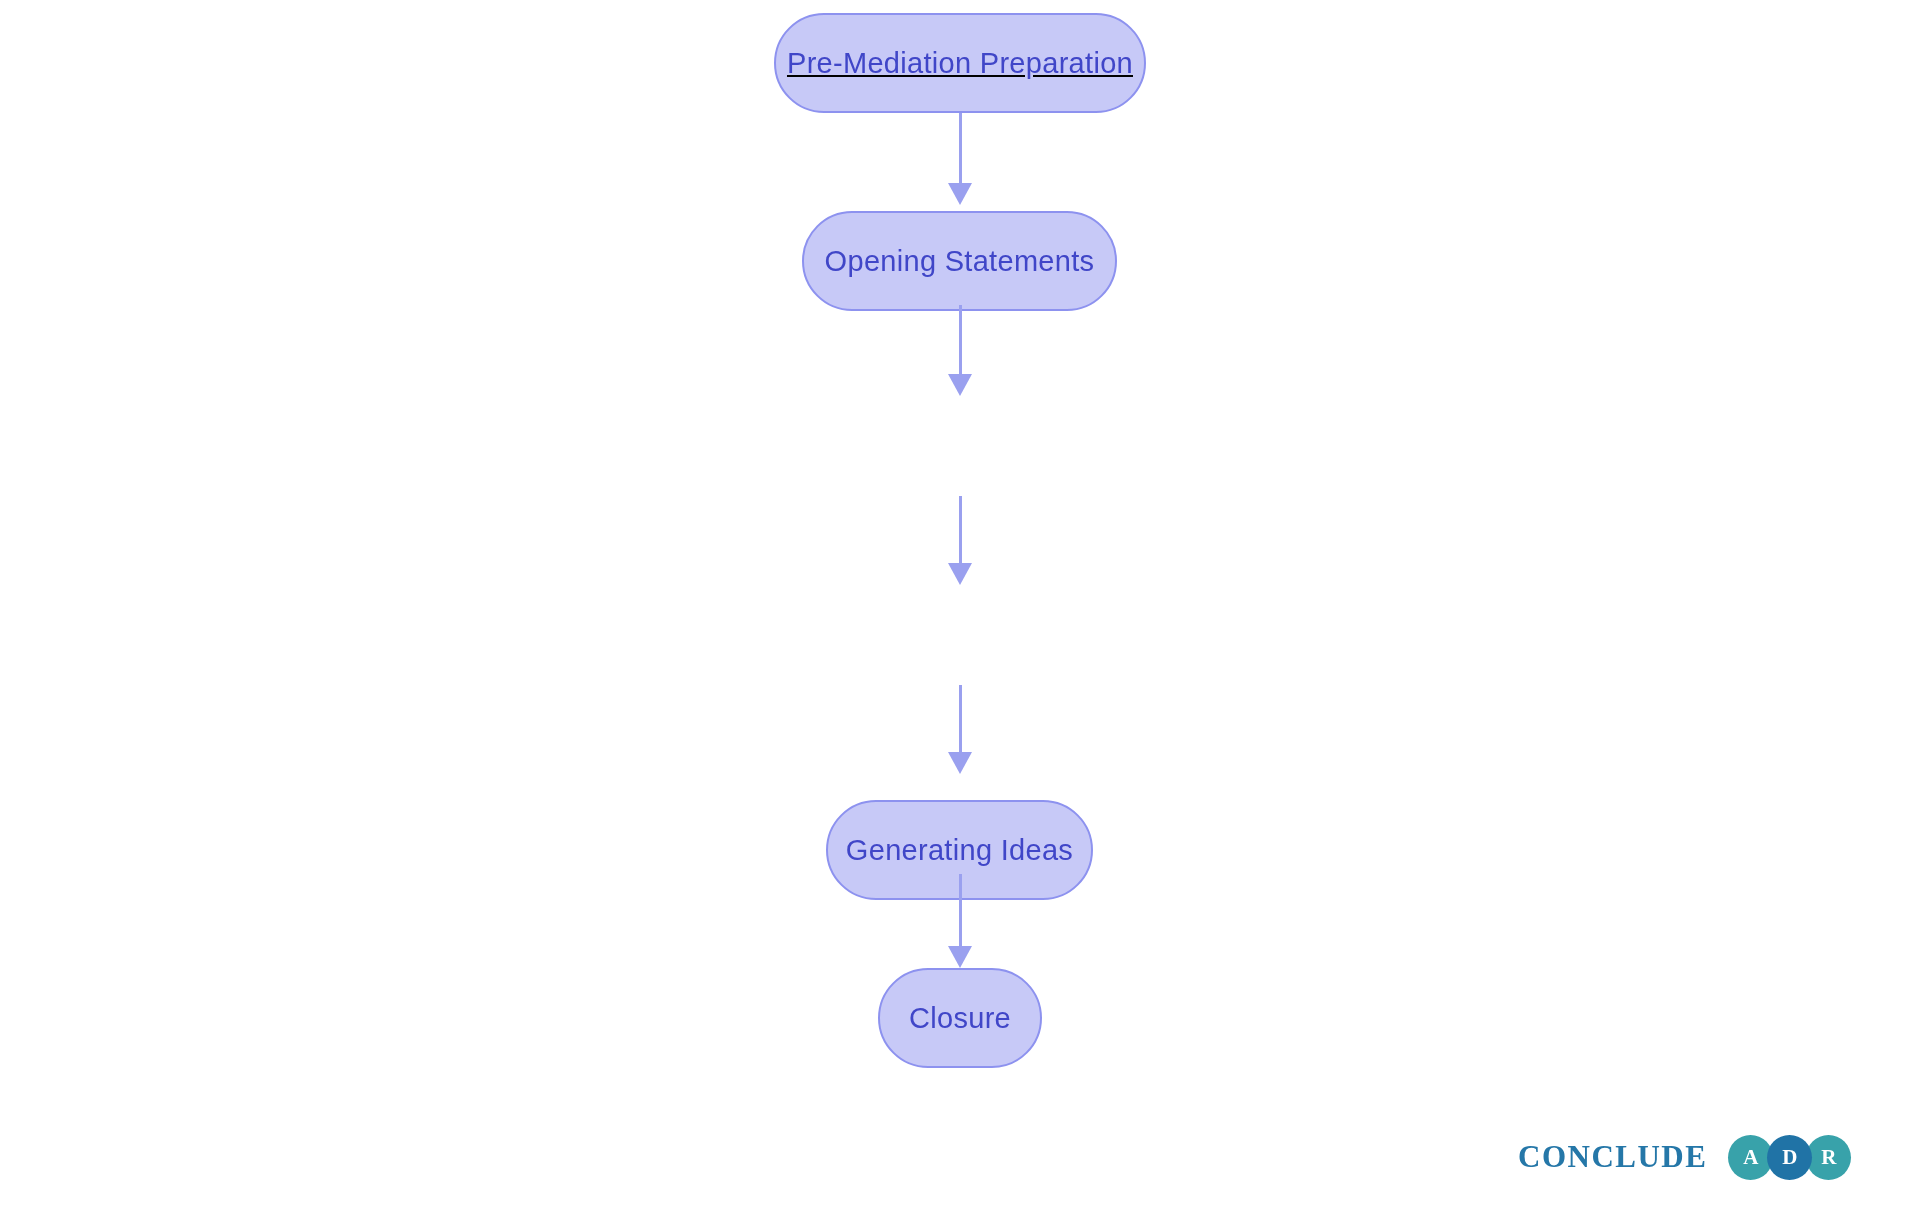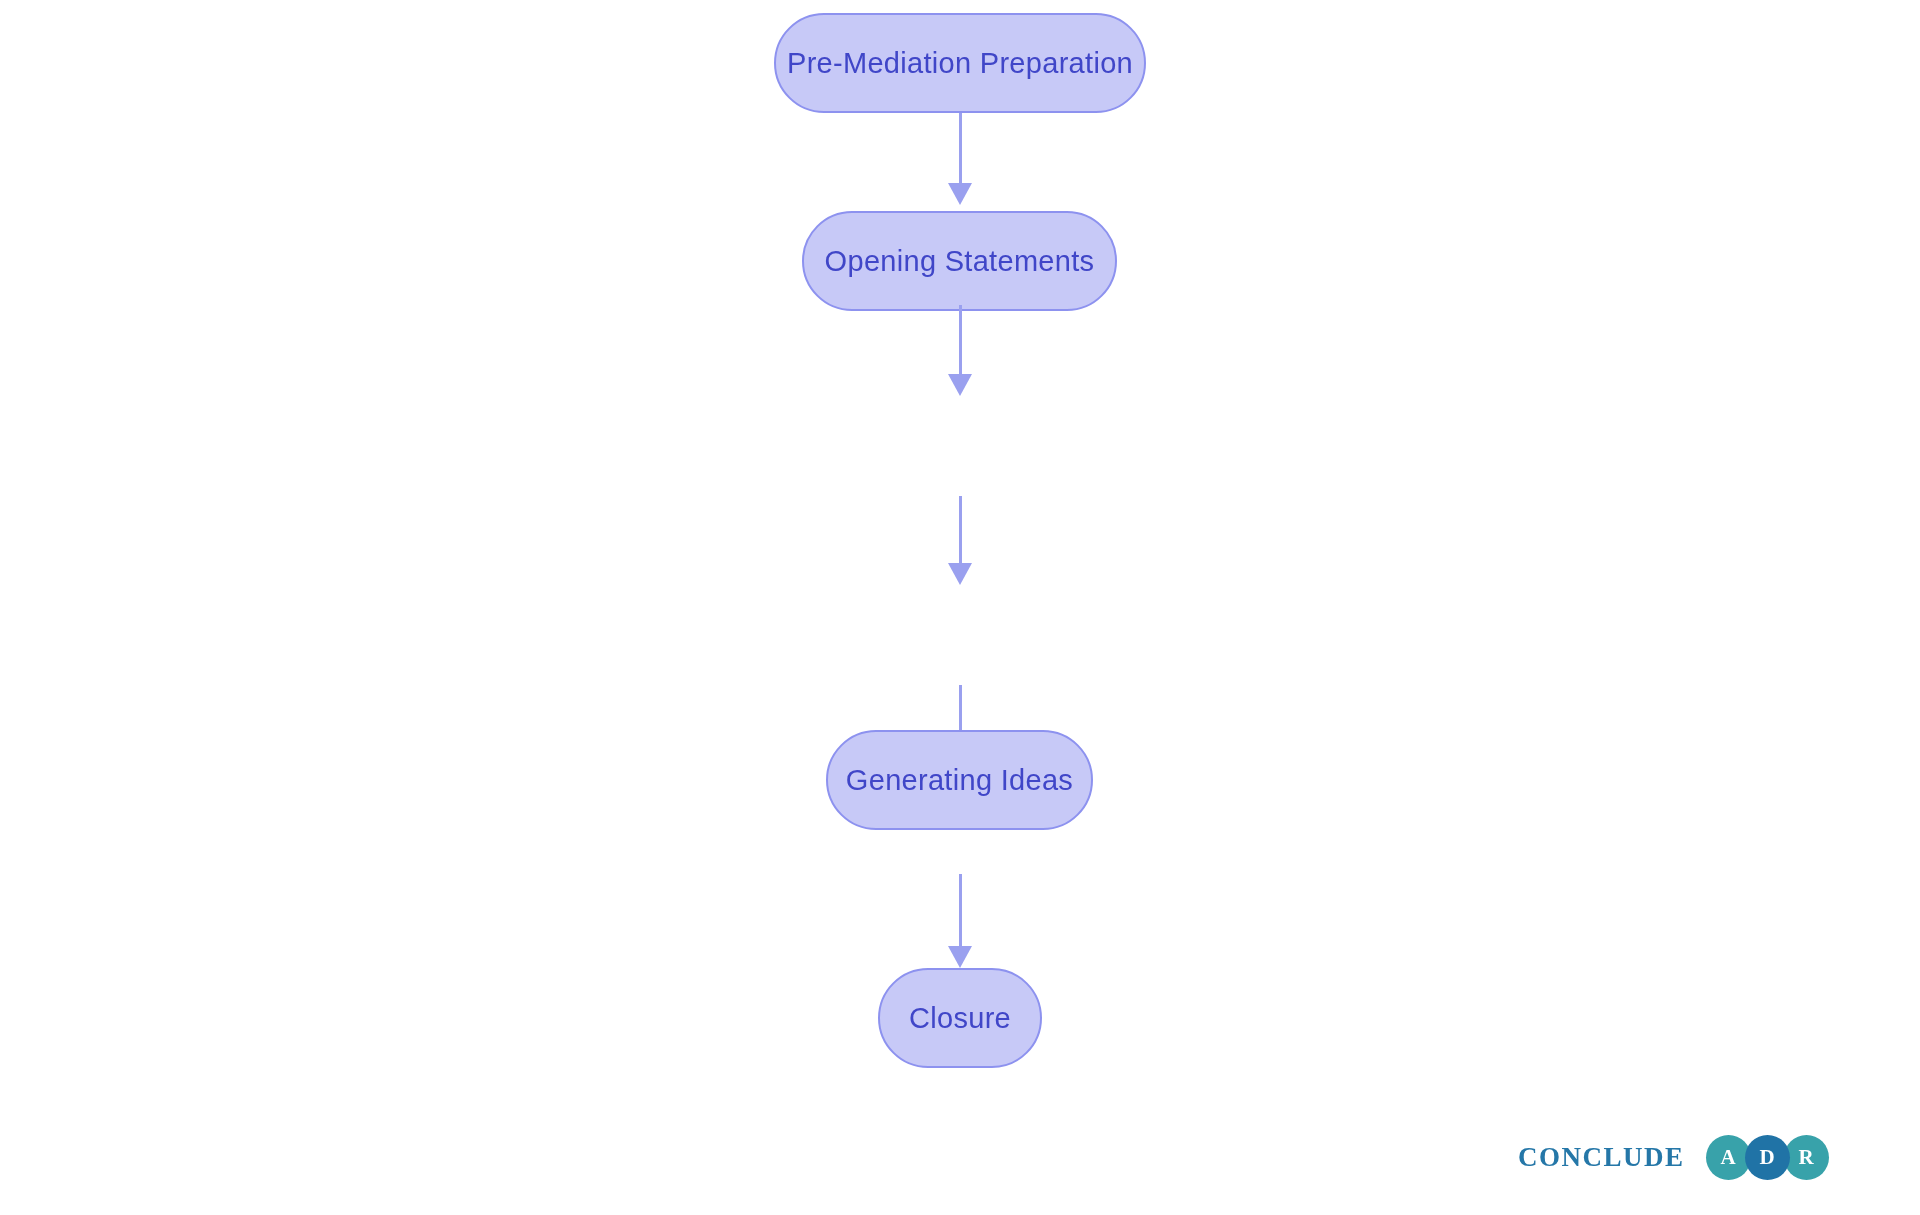--- a/index.html
+++ b/index.html
@@ -58,21 +58,21 @@
     left: 1518px;
     top: 1133px;
     height: 48px;
     display: flex;
     align-items: center;
     gap: 21px;
   }
   .logo-text {
     font-family: "Liberation Serif", serif;
     font-weight: bold;
-    font-size: 27px;
+    font-size: 31px;
     letter-spacing: 1.5px;
     color: var(--brand);
   }
   .logo-circles {
     display: flex;
     align-items: center;
   }
   .logo-circle {
     position: relative;
     width: 45px;
@@ -88,21 +88,21 @@
   }
   .logo-circle.c-a { z-index: 1; }
   .logo-circle.c-d { z-index: 3; margin-left: -6px; }
   .logo-circle.c-r { z-index: 2; margin-left: -6px; }
 </style>
 </head>
 <body>
 
 <div class="canvas">
 
-  <div class="node" style="top:13px; left:774px; width:372px;">
+  <div class="node" style="top:13px; left:774px; width:372px;text-decoration:underline;">
     <span>Pre-Mediation Preparation</span>
   </div>
 
   <div class="arrow" style="top:113px; left:948px; height:92px;">
     <div class="shaft"></div>
     <div class="head"></div>
   </div>
 
   <div class="node" style="top:211px; left:802px; width:315px;text-align:center;">
     <span>Opening Statements</span>
@@ -118,21 +118,21 @@
     <div class="shaft"></div>
     <div class="head"></div>
   </div>
 
 
   <div class="arrow" style="top:685px; left:948px; height:89px;">
     <div class="shaft"></div>
     <div class="head"></div>
   </div>
 
-  <div class="node" style="top:730px; left:826px; width:267px;">
+  <div class="node" style="top:800px; left:826px; width:267px;">
     <span>Generating Ideas</span>
   </div>
 
   <div class="arrow" style="top:874px; left:948px; height:94px;">
     <div class="shaft"></div>
     <div class="head"></div>
   </div>
 
   <div class="node" style="top:968px; left:878px; width:164px;">
     <span>Closure</span>

